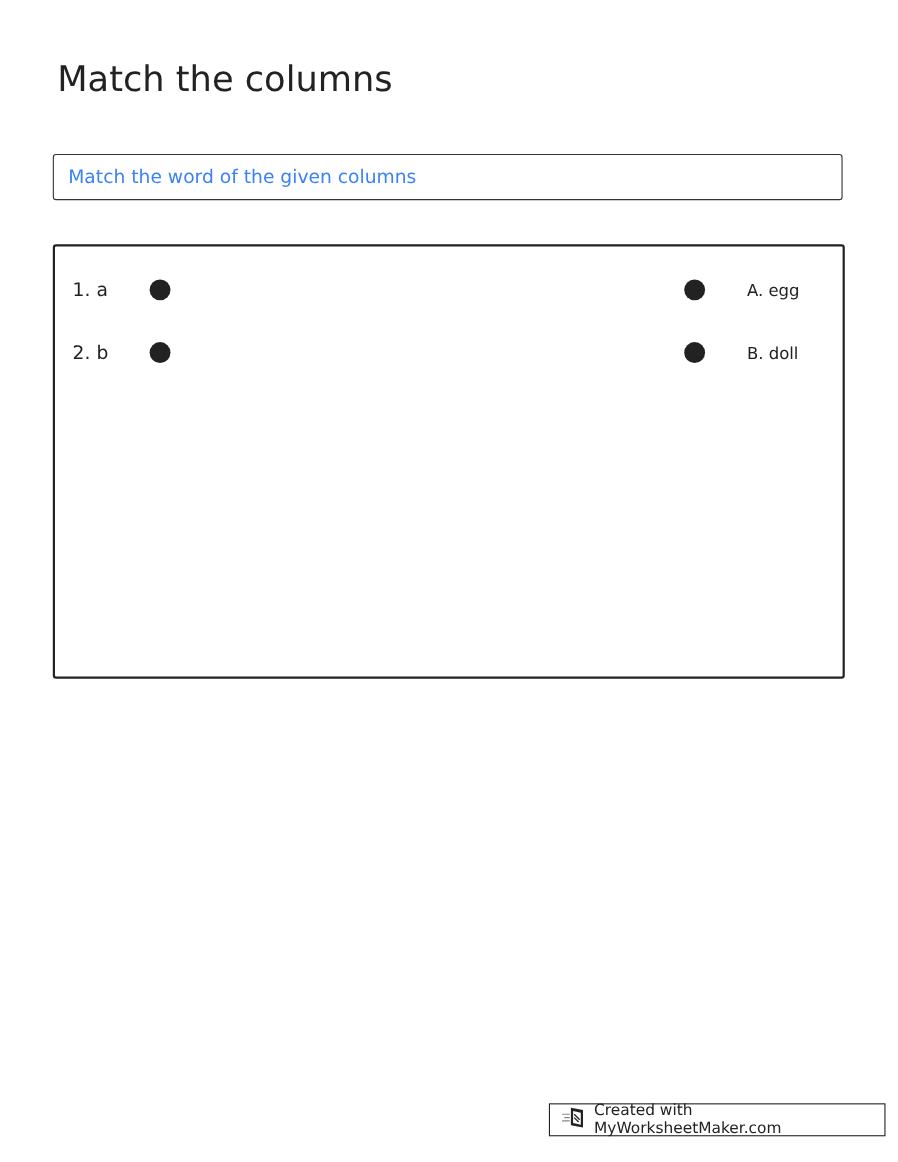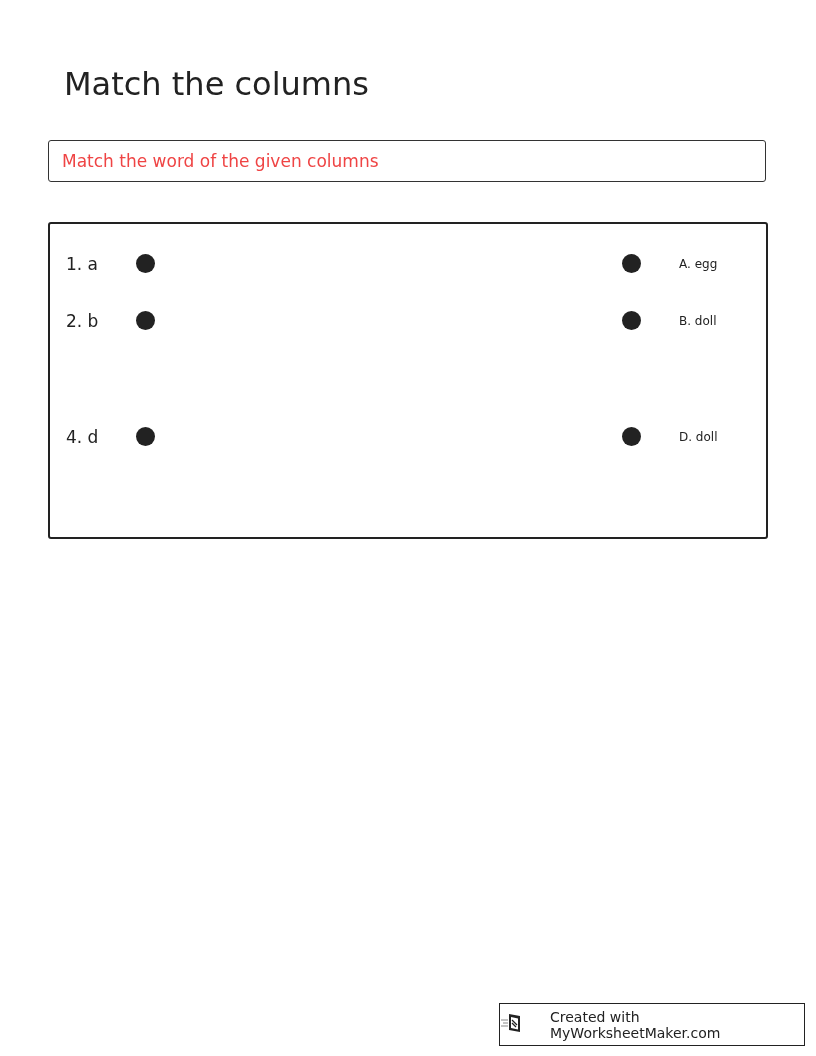--- a/index.html
+++ b/index.html
@@ -3,52 +3,52 @@
   <meta charset="utf-8">
   <style>
     html, body { margin: 0; padding: 0; }
     body {
       width: 816px; height: 1056px; background: #ffffff; position: relative;
       font-family: "DejaVu Sans", sans-serif; color: #222222; overflow: hidden;
     }
     .title {
       position: absolute; left: 48px; top: 48px;
       font-size: 32px; font-weight: normal; color: #222; letter-spacing: 0px;
-      margin: 16px; line-height: 40px;
+      margin: 4px; line-height: 40px;
     }
     .instructions {
       position: absolute; left: 48px; top: 140px; width: 718px; height: 42px;
       border: 1px solid #333; border-radius: 3px; box-sizing: border-box;
       padding-left: 13px; display: flex; align-items: center;
-      font-size: 17px; color: #ef4444;
+      font-size: 17px; color: #3b82f6;
     }
     .match-box {
-      position: absolute; left: 48px; top: 222px; width: 720px; height: 317px;
+      position: absolute; left: 48px; top: 222px; width: 720px; height: 395px;
       border: 2px solid #222; border-radius: 3px; box-sizing: border-box;
     }
     .row {
       position: absolute; left: 0; width: 100%; height: 24px;
     }
     .left-label {
       position: absolute; left: 16px; top: 0; line-height: 24px; font-size: 17px;
     }
     .dot {
       position: absolute; width: 19px; height: 19px; border-radius: 50%;
       background: #222; top: 2px;
     }
     .dot.left { left: 86px; }
     .dot.right { left: 572px; }
     .right-label {
-      position: absolute; left: 629px; top: 0; line-height: 24px; font-size: 12px;
+      position: absolute; left: 629px; top: 0; line-height: 24px; font-size: 15px;
     }
     .footer {
-      position: absolute; left: 499px; top: 1003px; width: 306px; height: 43px;
+      position: absolute; left: 499px; top: 1003px; width: 306px; height: 30px;
       border: 1px solid #222; box-sizing: border-box;
-      display: flex; align-items: center; padding-left: 0;
-      font-size: 14px; color: #222; gap: 20px;
+      display: flex; align-items: center; padding-left: 10px;
+      font-size: 14px; color: #222;
     }
     .footer svg { margin-right: 6px; }
   </style>
 </head>
 <body>
 
 <h1 class="title">Match the columns</h1>
 
 <div class="instructions">
   <span>Match the word of the given columns</span>
@@ -60,26 +60,20 @@
     <span class="dot left"></span>
     <span class="dot right"></span>
     <span class="right-label">A. egg</span>
   </div>
   <div class="row" style="top:85px;text-decoration:underline;">
     <span class="left-label">2. b</span>
     <span class="dot left"></span>
     <span class="dot right"></span>
     <span class="right-label">B. doll</span>
   </div>
-  <div class="row" style="top:201px;">
-    <span class="left-label">4. d</span>
-    <span class="dot left"></span>
-    <span class="dot right"></span>
-    <span class="right-label">D. doll</span>
-  </div>
 </div>
 
 <div class="footer">
   <span>
     <svg width="24" height="22" viewBox="0 0 24 22">
       <line x1="1" y1="8" x2="8" y2="8" stroke="#888" stroke-width="1"></line>
       <line x1="3" y1="11" x2="8" y2="11" stroke="#888" stroke-width="1"></line>
       <line x1="1" y1="14" x2="8" y2="14" stroke="#888" stroke-width="1"></line>
       <path d="M9 2 L20 4 L20 20 L9 18 Z" fill="#222"></path>
       <path d="M11 5 L18 6.5 L18 17.5 L11 16 Z" fill="#fff"></path>

